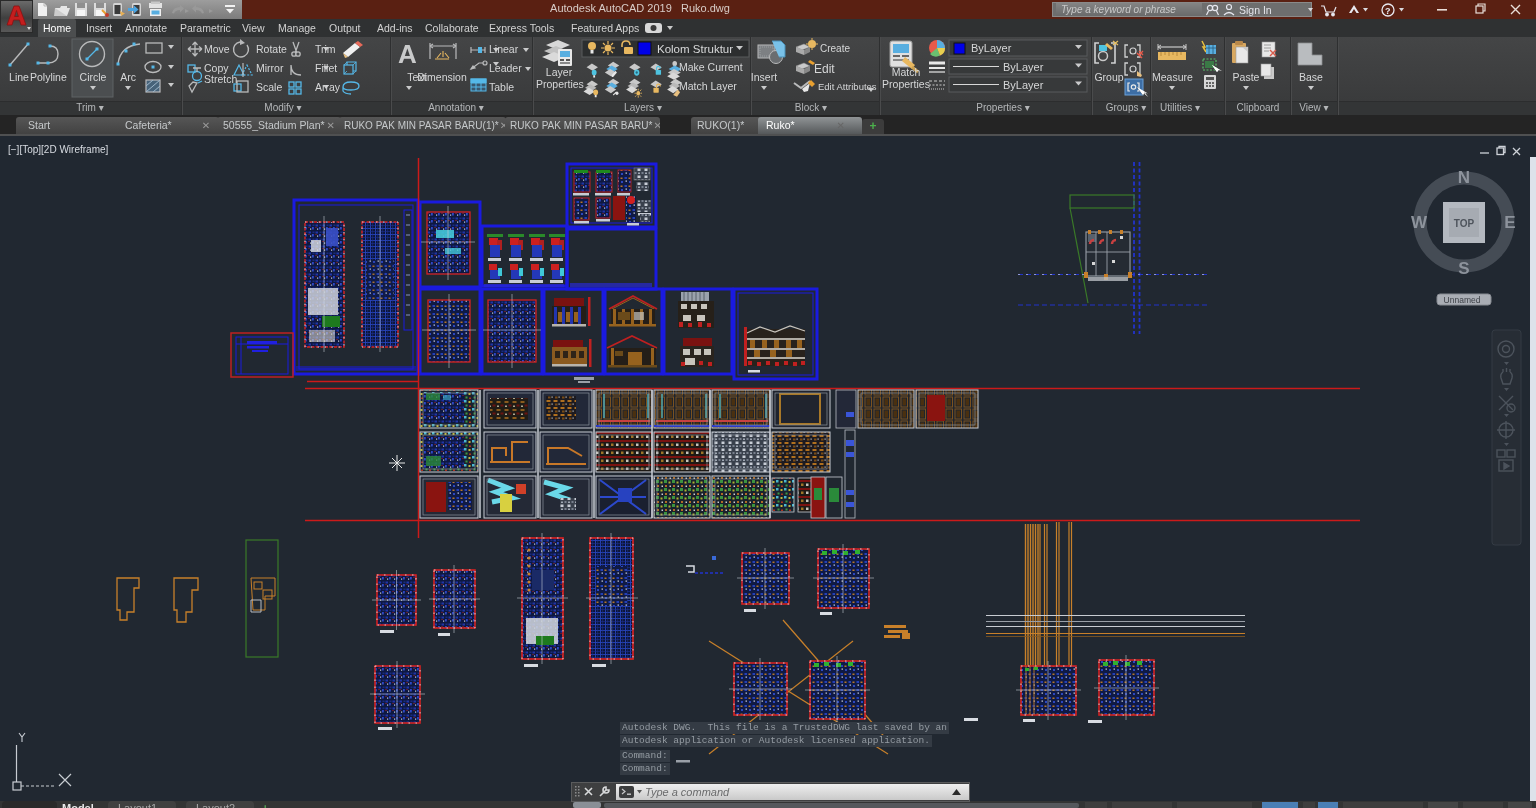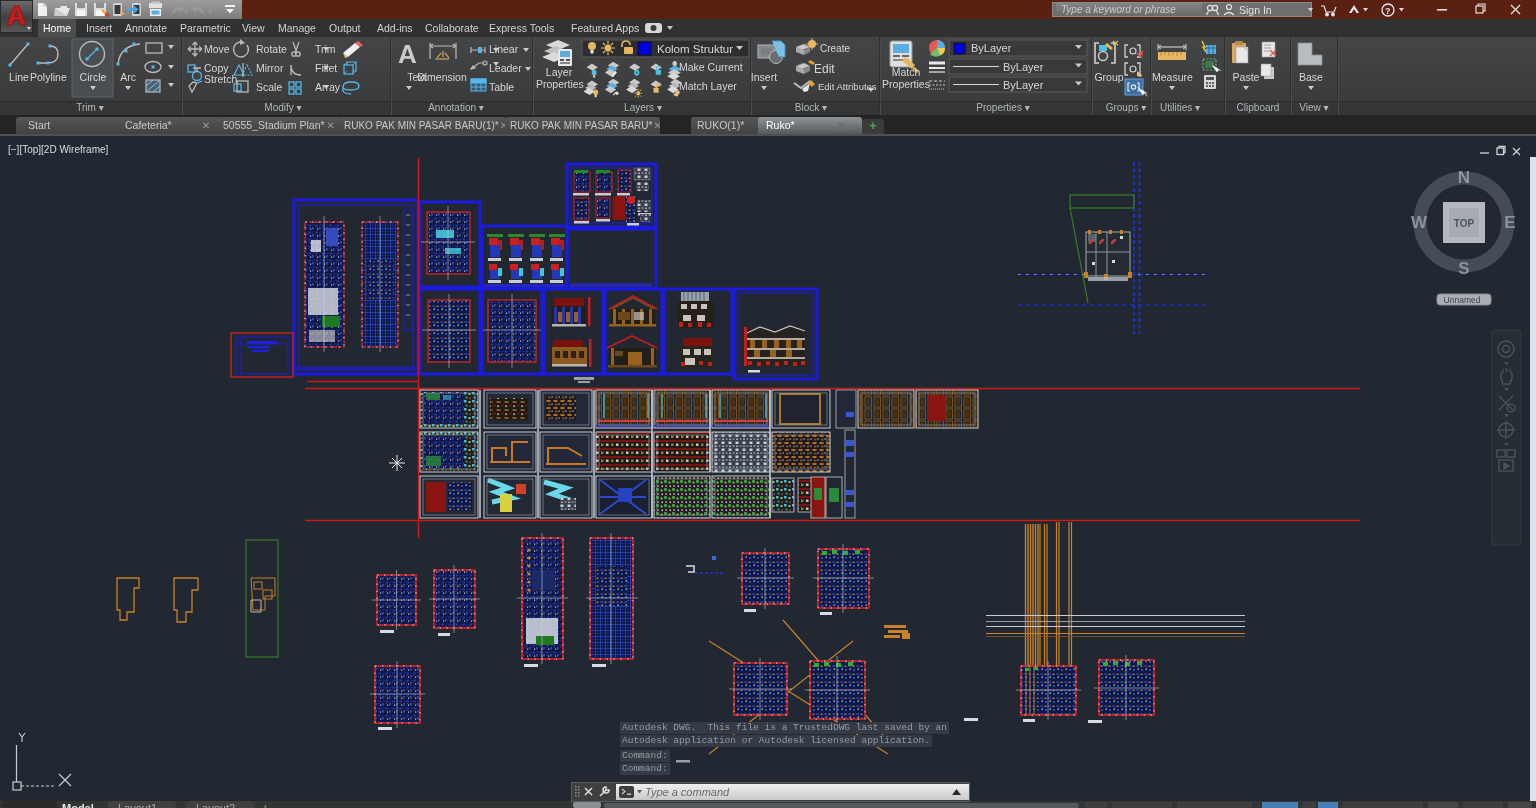--- a/index.html
+++ b/index.html
@@ -36,20 +36,21 @@
 #cmdwin{left:571px;top:782px;width:399px;height:20px;background:#3e3f40;border:1px solid #5a5b5c;box-sizing:border-box;z-index:9;}
 #cmdinput{position:absolute;left:44px;top:1px;width:353px;height:16px;background:linear-gradient(#efefef,#c9c9c9);}
 .cmdhist{position:absolute;font-family:"Liberation Mono",monospace;font-size:9.5px;color:#959ca3;background:#343b44;padding:0 2px;white-space:pre;z-index:8;line-height:12px;}
 </style>
 </head>
 <body>
 <div id="app">
 
   <div class="abs" id="titlebar"></div>
   <div class="abs" id="qat"></div>
+  <div class="abs" id="titletext">Autodesk AutoCAD 2019&nbsp;&nbsp; Ruko.dwg</div>
   <div class="abs" id="alogo"></div>
 
   <svg class="abs" style="left:33px;top:0" width="209" height="19" viewBox="0 0 209 19">
     <g>
       <path d="M5 3 h6 l3 3 v10 h-9 z" fill="#f0f0f0"></path>
         <path d="M11 3 v3 h3" fill="none" stroke="#aaa" stroke-width="0.8"></path>
       <path d="M22 8 h5 l1-2 h6 v2 h3 l-3 8 h-12 z" fill="#e6e6e6"></path>
         <path d="M22 8 l-1 8 h13" fill="#cccccc"></path>
       <rect x="42" y="3" width="12" height="13" fill="#dcdcdc"></rect>
         <rect x="44" y="3" width="8" height="5" fill="#8f8f8f"></rect>

